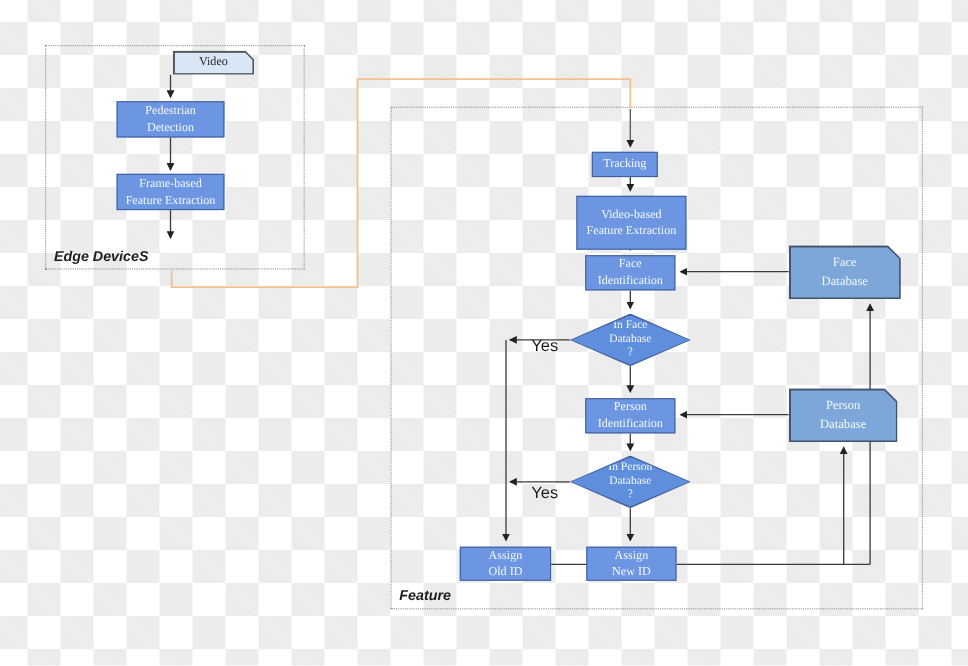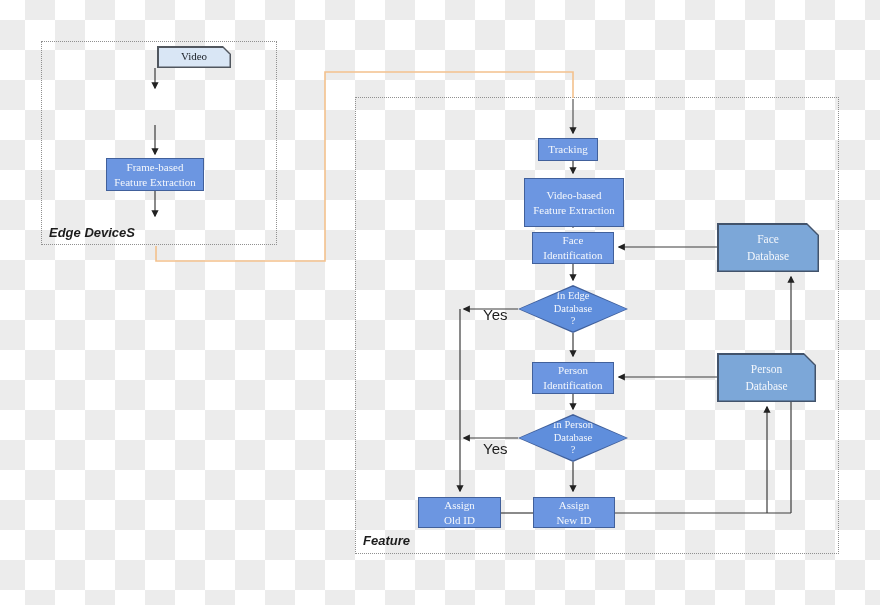--- a/index.html
+++ b/index.html
@@ -74,35 +74,37 @@
     <line x1="791" y1="513" x2="791" y2="277" marker-end="url(#arr)"></line>
     <line x1="767" y1="513" x2="767" y2="407" marker-end="url(#arr)"></line>
   </svg>
 
   <div class="dashed" style="left:41px;top:41px;width:236px;height:204px;"></div>
   <div class="dashed" style="left:355px;top:97px;width:484px;height:457px;"></div>
 
   <div class="card video" style="left:118px;top:46px;width:74px;height:22px;margin-left:39px;">
     <div class="in">Video</div>
   </div>
+  <div class="node rect" style="left:106px;top:92px;width:98px;height:33px;">Pedestrian
+Detection</div>
   <div class="node rect" style="left:106px;top:158px;width:98px;height:33px;font-family:Liberation Serif, serif;">Frame-based
 Feature Extraction</div>
   <div class="seclabel" style="left:49px;top:225px;">Edge DeviceS</div>
 
   <div class="node rect" style="left:538px;top:138px;width:60px;height:23px;">Tracking</div>
   <div class="node rect" style="left:524px;top:178px;width:100px;height:49px;">Video-based
 Feature Extraction</div>
   <div class="node rect" style="left:532px;top:232px;width:82px;height:32px;">Face
 Identification</div>
   <div class="card" style="left:717px;top:223px;width:102px;height:49px;">
     <div class="in">Face
 Database</div>
   </div>
   <div class="diamond" style="left:518px;top:285px;width:110px;height:48px;">
-    <div class="in">In Edge
+    <div class="in">In Face
 Database
 ?</div>
   </div>
   <div class="yn" style="left:483px;top:281px;">Yes</div>
   <div class="yn" style="left:585px;top:339px;">No</div>
   <div class="node rect" style="left:532px;top:362px;width:82px;height:32px;">Person
 Identification</div>
   <div class="card" style="left:717px;top:353px;width:99px;height:49px;">
     <div class="in">Person
 Database</div>

